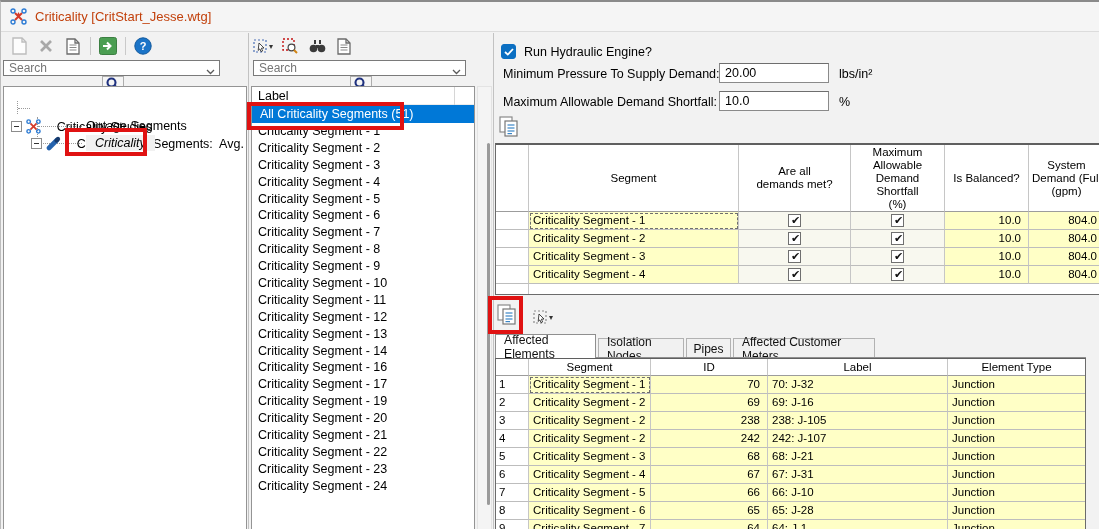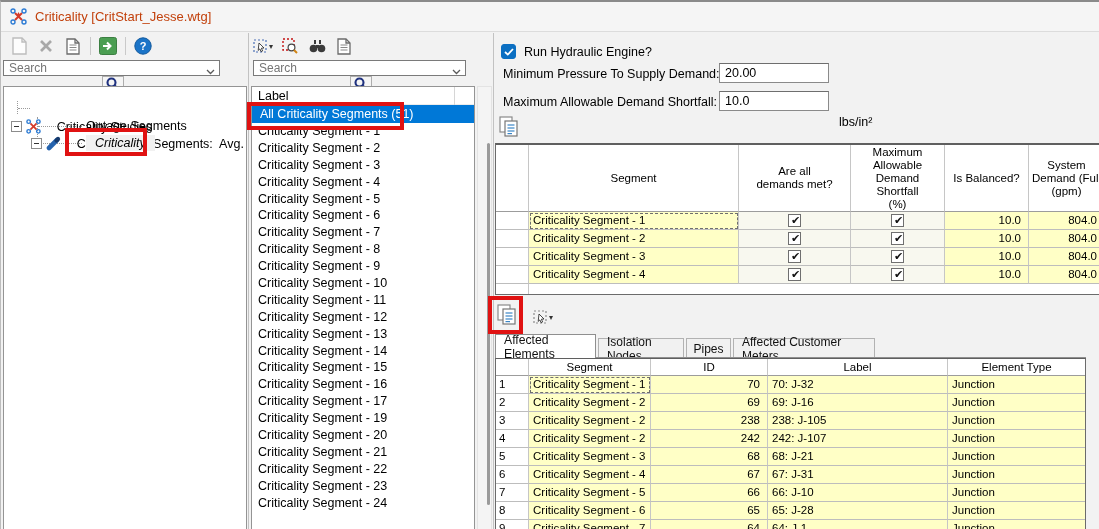--- a/index.html
+++ b/index.html
@@ -45,21 +45,21 @@
   .list-sel { height:18px; line-height:18px; padding-left:8px; background:#0078d7; color:#fff; font-size:12.5px; }
   .list-item { height:16.9px; line-height:16.9px; padding-left:6px; font-size:12.5px; white-space:nowrap; }
   .vscroll { position:absolute; left:476px; top:84px; width:15px; height:445px; background:#f4f4f4;
              border:1px solid #e3e3e3; }
   .vthumb { position:absolute; left:9px; top:56px; width:3px; height:362px; background:#9a9a9a; border-radius:2px; }
 
   .vsep { position:absolute; width:1px; background:#c2c2c2; }
 
   
   .rp-label { position:absolute; font-size:12.5px; }
-  .rp-unit  { position:absolute; font-size:12.5px;margin-top:48px; }
+  .rp-unit  { position:absolute; font-size:12.5px; }
   .rp-input { position:absolute; width:110px; height:20px; border:1px solid #8a8a8a; border-top-color:#6e6e6e;
               background:#fff; font-family:inherit; font-size:12.5px; padding:0 5px; outline:none; }
   .ckbox { position:absolute; width:15px; height:15px; background:#0b6fc2; border:1px solid #0b6fc2;
            border-radius:3px; display:flex; align-items:center; justify-content:center; }
 
   .iconbtn { position:absolute; width:26px; height:26px; border:0; background:transparent; padding:0;
              display:flex; align-items:center; justify-content:center; }
 
   
   .tab { position:absolute; height:20px; top:336px; background:#f1f1f1; border:1px solid #b2b2b2;
@@ -299,21 +299,20 @@
         <div class="list-item">Criticality Segment - 10</div>
 
         <div class="list-item">Criticality Segment - 11</div>
 
         <div class="list-item">Criticality Segment - 12</div>
 
         <div class="list-item">Criticality Segment - 13</div>
 
         <div class="list-item">Criticality Segment - 14</div>
 
-        <div class="list-item">Criticality Segment - 15</div>
 
         <div class="list-item">Criticality Segment - 16</div>
 
         <div class="list-item">Criticality Segment - 17</div>
 
 
         <div class="list-item">Criticality Segment - 19</div>
 
         <div class="list-item">Criticality Segment - 20</div>
 

